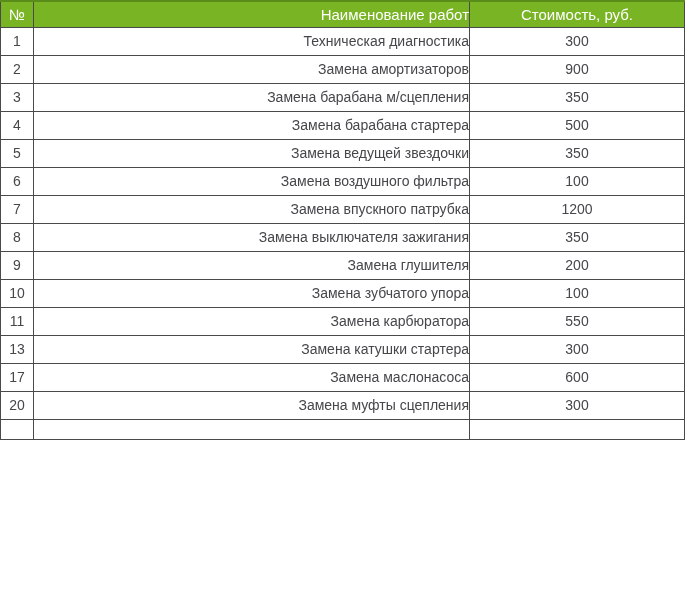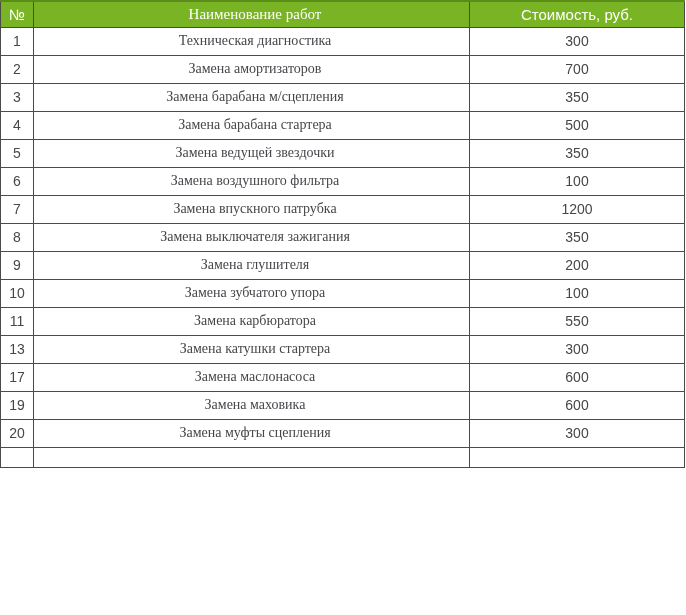--- a/index.html
+++ b/index.html
@@ -32,21 +32,21 @@
     padding: 0;
   }
   .price-table td {
     color: var(--body-text, #46464b);
     font-size: 14px;
     height: 28px;
     padding: 0;
     background: #ffffff;
   }
   .col-num   { width: 33px;  text-align: center; }
-  .col-name  { width: 436px; text-align: center; padding-left: 7px !important; font-family: Liberation Serif, serif; }
+  .col-name  { width: 436px; text-align: right; padding-left: 7px !important; }
   .col-price { width: 215px; text-align: center; }
   tr.partial td { height: 20px; }
 </style>
 </head>
 <body>
 
 <div class="page">
   <table class="price-table">
     <colgroup>
       <col style="width:33px">
@@ -63,21 +63,21 @@
     <tbody id="rows-body">
   <tr>
     <td class="col-num">1</td>
     <td class="col-name">Техническая диагностика</td>
     <td class="col-price">300</td>
   </tr>
 
   <tr>
     <td class="col-num">2</td>
     <td class="col-name">Замена амортизаторов</td>
-    <td class="col-price">700</td>
+    <td class="col-price">900</td>
   </tr>
 
   <tr>
     <td class="col-num">3</td>
     <td class="col-name">Замена барабана м/сцепления</td>
     <td class="col-price">350</td>
   </tr>
 
   <tr>
     <td class="col-num">4</td>
@@ -137,25 +137,20 @@
 
 
 
   <tr>
     <td class="col-num">17</td>
     <td class="col-name">Замена маслонасоса</td>
     <td class="col-price">600</td>
   </tr>
 
 
-  <tr>
-    <td class="col-num">19</td>
-    <td class="col-name">Замена маховика</td>
-    <td class="col-price">600</td>
-  </tr>
 
   <tr>
     <td class="col-num">20</td>
     <td class="col-name">Замена муфты сцепления</td>
     <td class="col-price">300</td>
   </tr>
 
   <tr class="partial">
     <td class="col-num"></td>
     <td class="col-name"></td>

